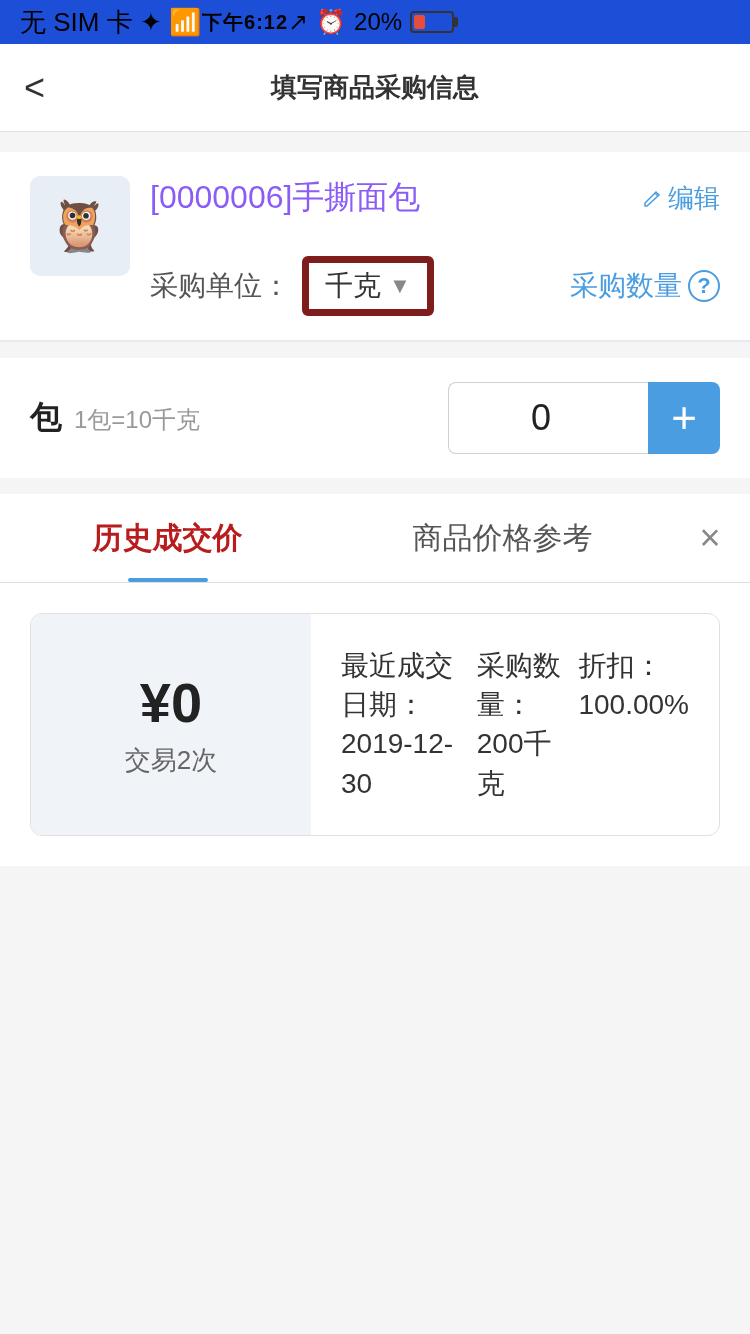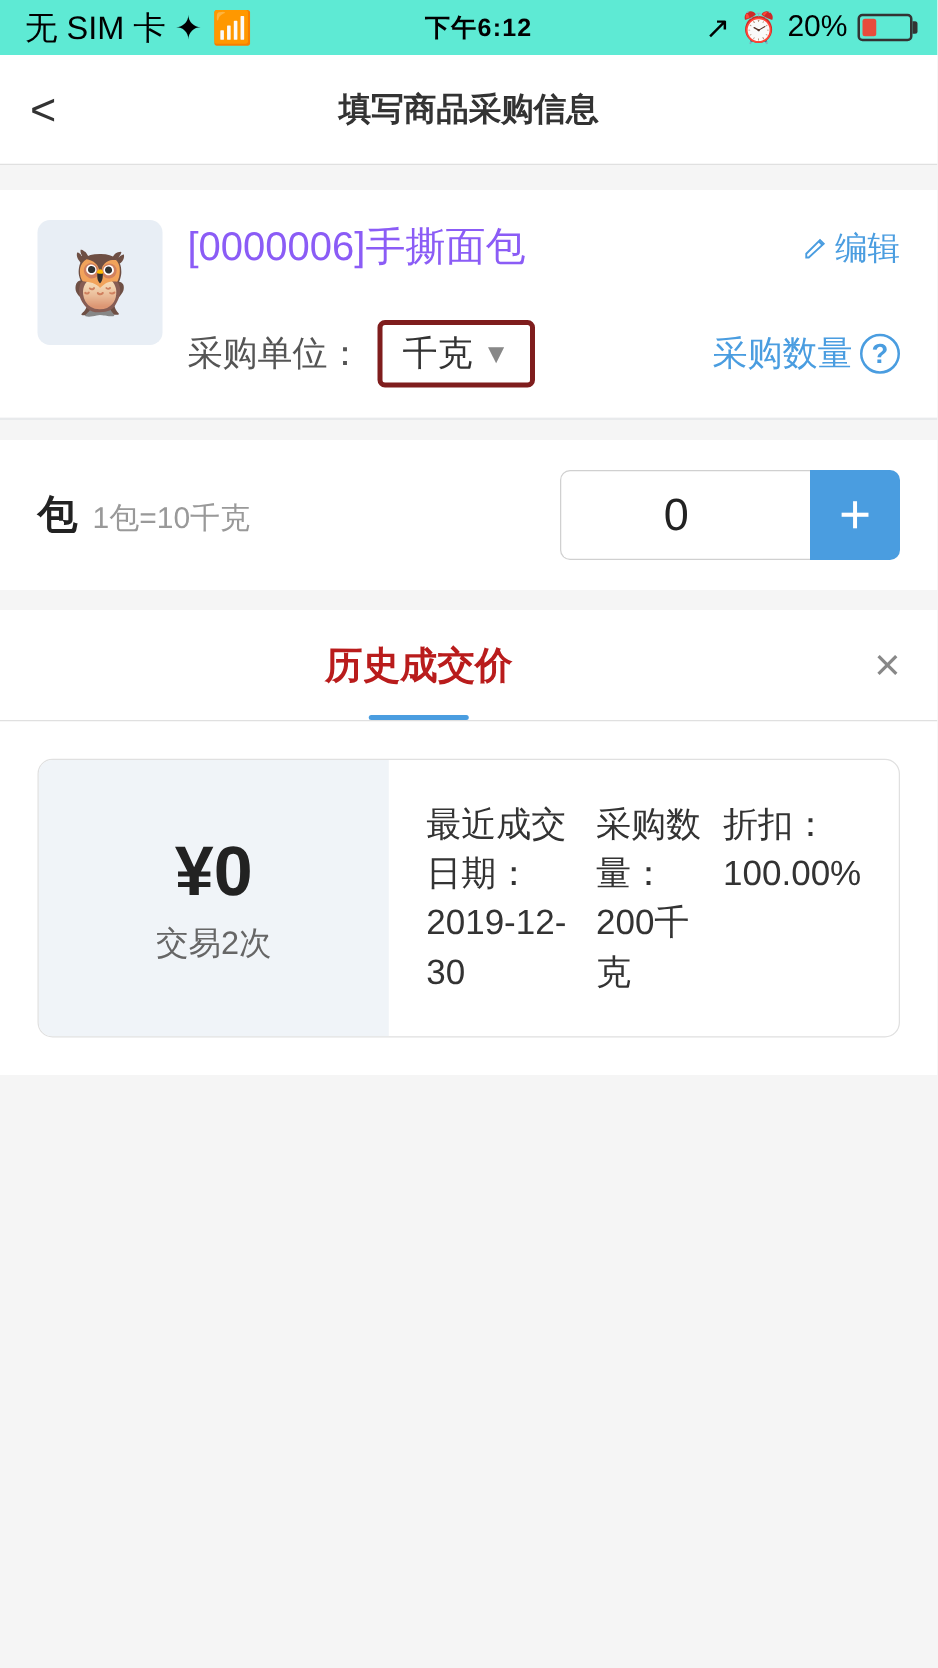--- a/index.html
+++ b/index.html
@@ -9,24 +9,23 @@
       min-height: 1334px;
       font-family: -apple-system, "PingFang SC", "Helvetica Neue", Arial, sans-serif;
       background: #f5f5f5;
       overflow-x: hidden;
     }
 
     
     .status-bar {
       width: 750px;
       height: 44px;
-      background: #5eead4;
-      display: flex;
-      align-items: center;
-      justify-content: space-between;
+      background: #1d4ed8;
+      display: flex;
+      align-items: center;
       padding: 0 20px;
       font-size: 28px;
       font-weight: 500;
     }
     .status-left {
       display: flex;
       align-items: center;
       gap: 8px;
       font-size: 26px;
     }
@@ -147,21 +146,21 @@
       display: flex;
       align-items: center;
       justify-content: space-between;
       margin-top: 36px;
     }
     .unit-label {
       font-size: 28px;
       color: #555;
     }
     .unit-select {
-      border: 4px solid #7f1d1d;
+      border: 7px solid #7f1d1d;
       border-radius: 6px;
       padding: 4px 16px;
       font-size: 28px;
       color: #333;
       background: #fff;
       display: flex;
       align-items: center;
       gap: 8px;
       cursor: pointer;
     }
@@ -408,20 +407,23 @@
   <div class="quantity-input-block">
     <input class="quantity-input" type="number" value="0" style="">
     <button class="quantity-plus">+</button>
   </div>
 </div>
 
 <div class="tabs-section">
   <div class="tabs-header">
     <div class="tab-item active">
       <span>历史成交价</span>
+    </div>
+    <div class="tab-item">
+      <span>商品价格参考</span>
     </div>
     <div class="tab-close">×</div>
   </div>
 
   <div class="tab-content">
     <div class="history-card">
       <div class="history-left">
         <div class="history-price">¥0</div>
         <div class="history-trades">交易2次</div>
       </div>

